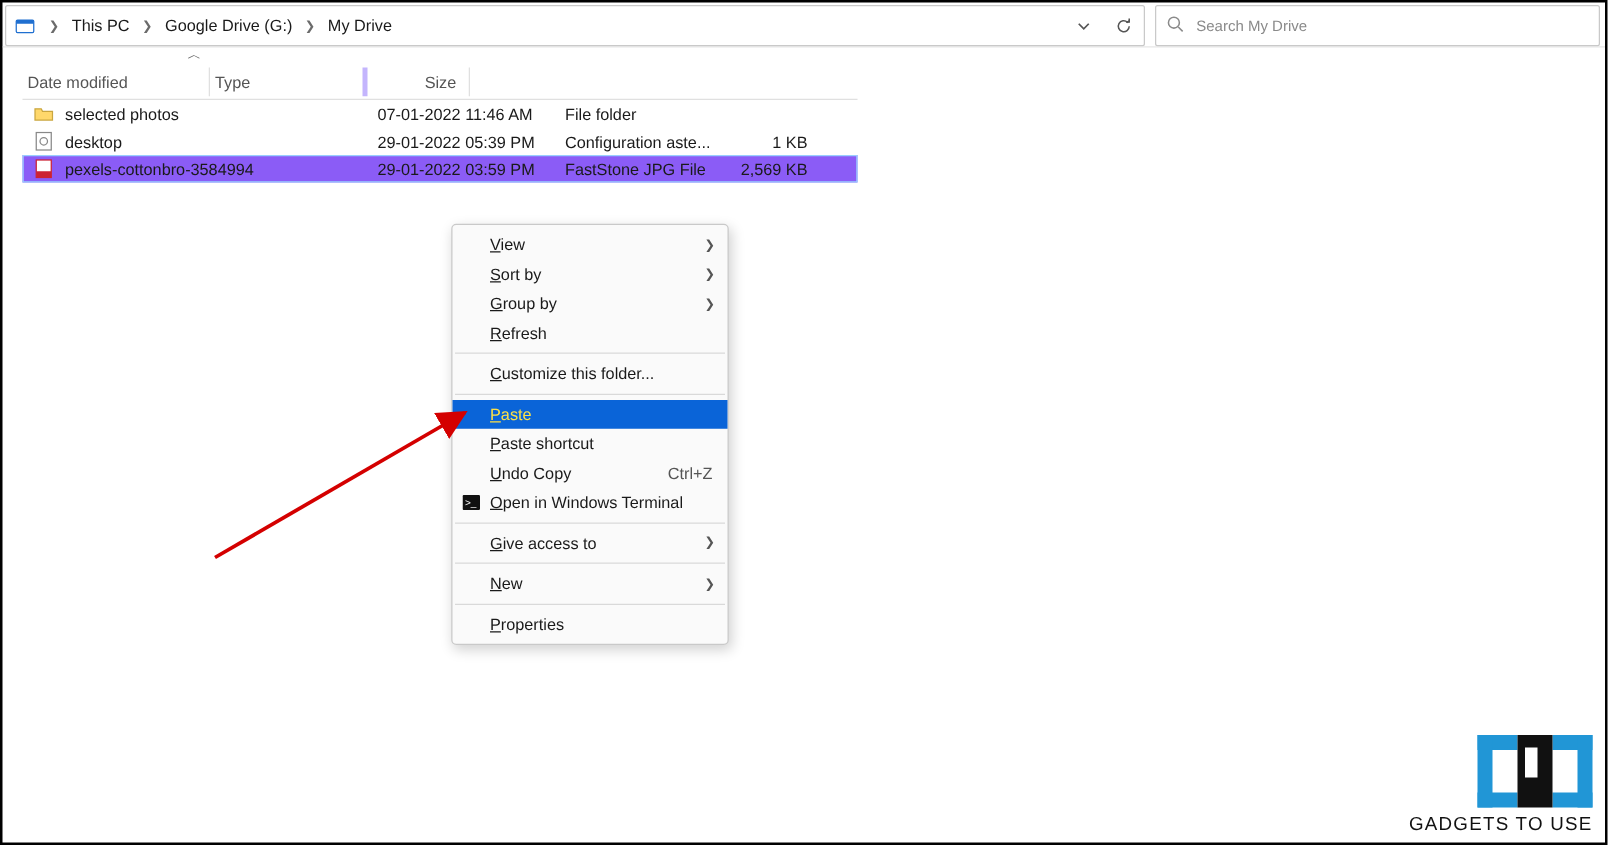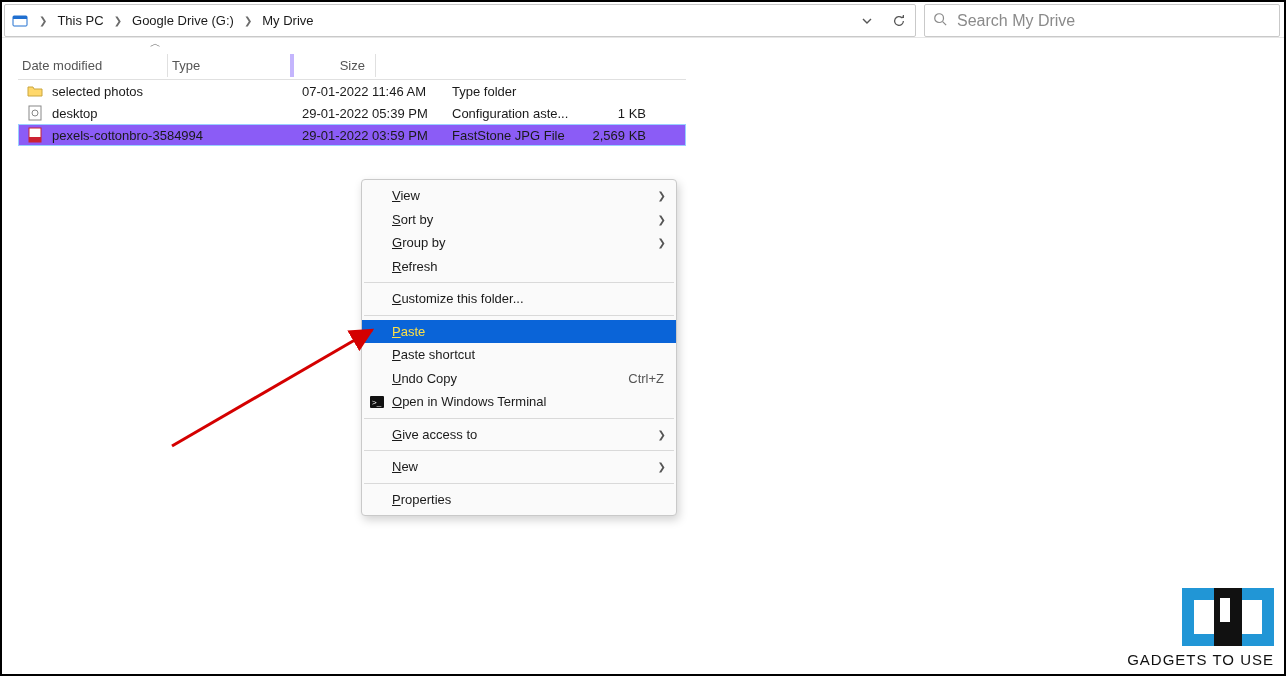--- a/index.html
+++ b/index.html
@@ -62,21 +62,21 @@
     display: flex;
     align-items: center;
     border: 1px solid #c9c9c9;
     border-radius: 2px;
     padding: 0 8px;
     gap: 10px;
     color: #8a8a8a;
   }
   .search-wrap input {
     border: none; outline: none;
-    font-size: 16px;
+    font-size: 12px;
     color: #14532d;
     flex: 1;
     background: transparent;
   }
   .search-wrap input::placeholder { color: #8a8a8a; }
 
   
   .second-row {
     height: 14px;
     position: relative;
@@ -123,21 +123,21 @@
   .row .col-date, .row .col-type, .row .col-size { border-right: none; }
   .file-icon {
     width: 18px; height: 18px;
     display:flex; align-items:center; justify-content:center;
   }
 
   
   .context-menu {
     position: absolute;
     left: 359px; top: 177px;
-    width: 316px;
+    width: 222px;
     background: #fafafa;
     border: 1px solid #c9c9c9;
     border-radius: 4px;
     box-shadow: 2px 4px 10px rgba(0,0,0,.18);
     padding: 4px 0;
   }
   .ctx-item {
     display: flex;
     align-items: center;
     height: 23.5px;
@@ -272,21 +272,21 @@
       <div class="row">
         <div class="col col-name">
           <span class="file-icon">
             <svg width="16" height="16" viewBox="0 0 16 16">
               <path d="M1 4h5l1 2h8v7H1z" fill="#ffd86b" stroke="#caa63f"></path>
             </svg>
           </span>
           <span>selected photos</span>
         </div>
         <div class="col col-date">07-01-2022 11:46 AM</div>
-        <div class="col col-type">Type folder</div>
+        <div class="col col-type">File folder</div>
         <div class="col col-size"></div>
       </div>
       <div class="row">
         <div class="col col-name">
           <span class="file-icon">
             <svg width="16" height="16" viewBox="0 0 16 16">
               <rect x="2" y="1" width="12" height="14" fill="#fff" stroke="#888"></rect>
               <circle cx="8" cy="8" r="3" fill="none" stroke="#888"></circle>
             </svg>
           </span>

